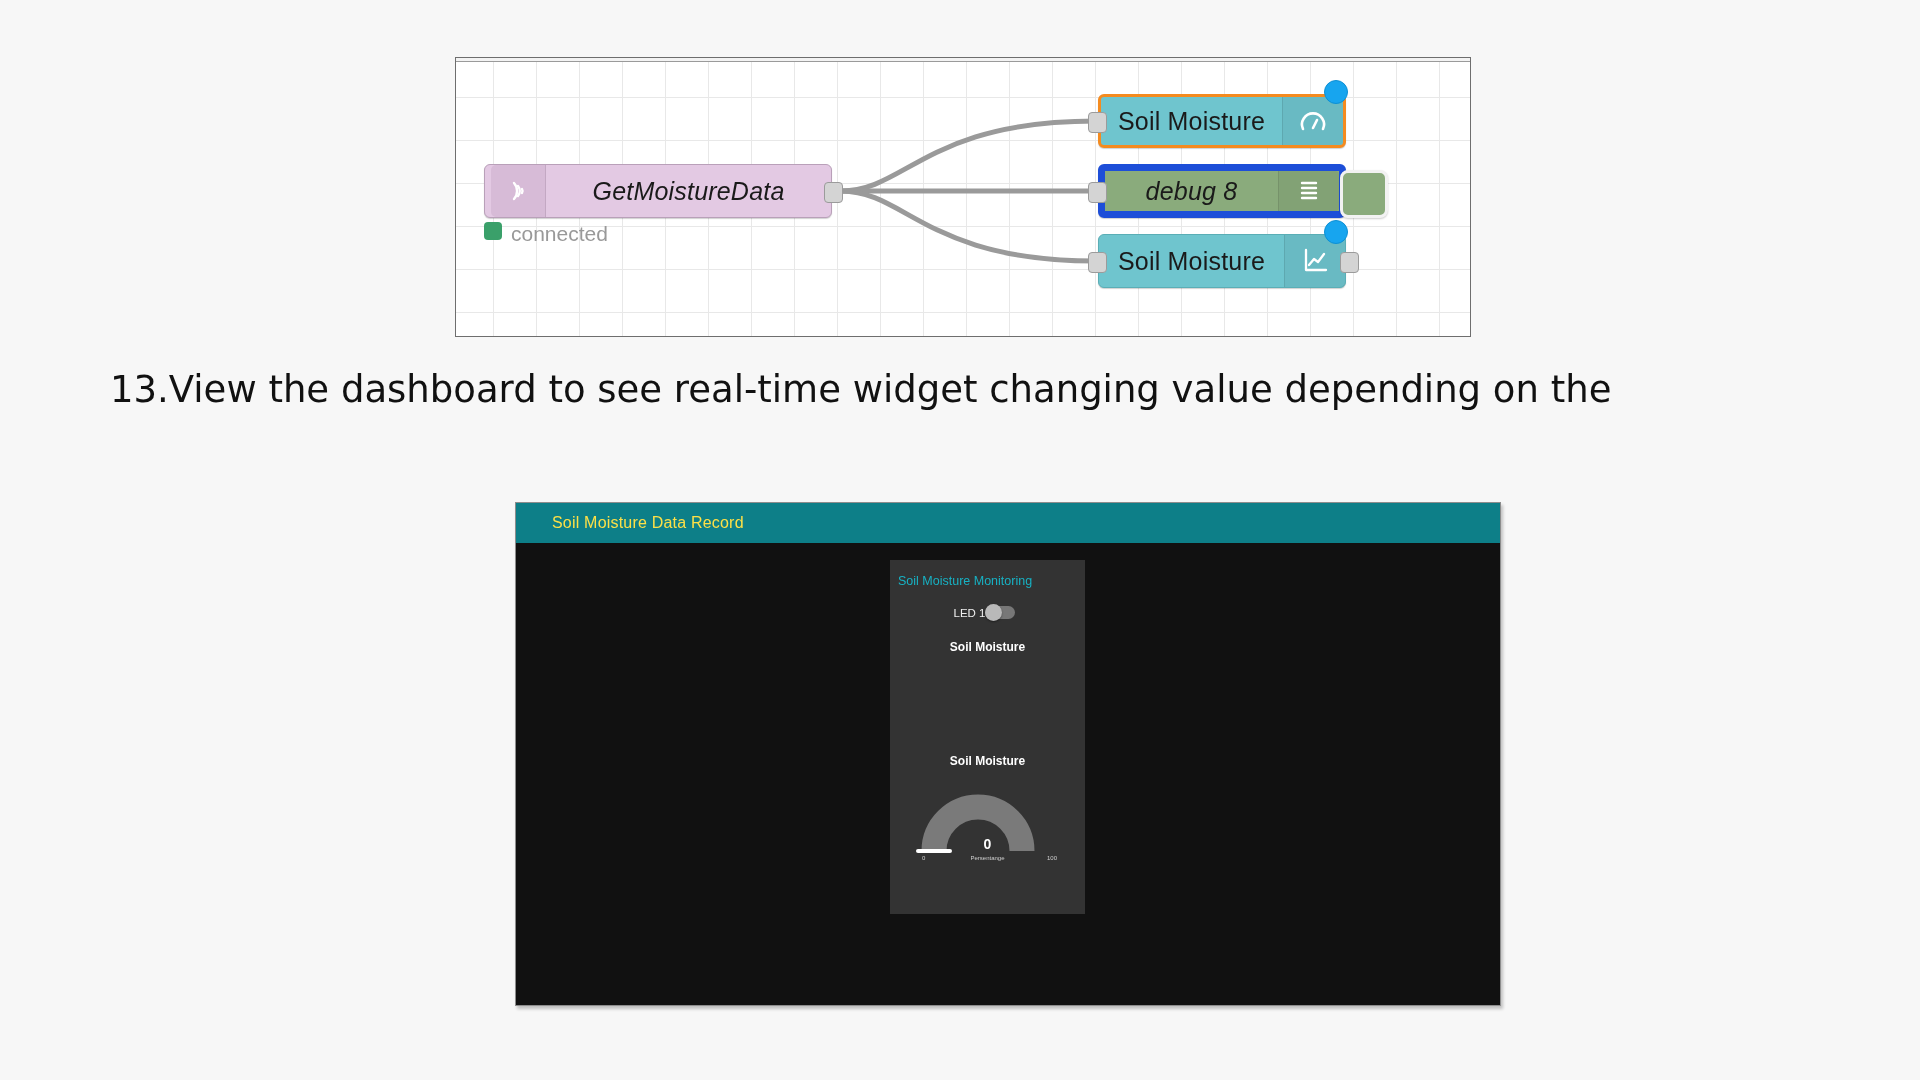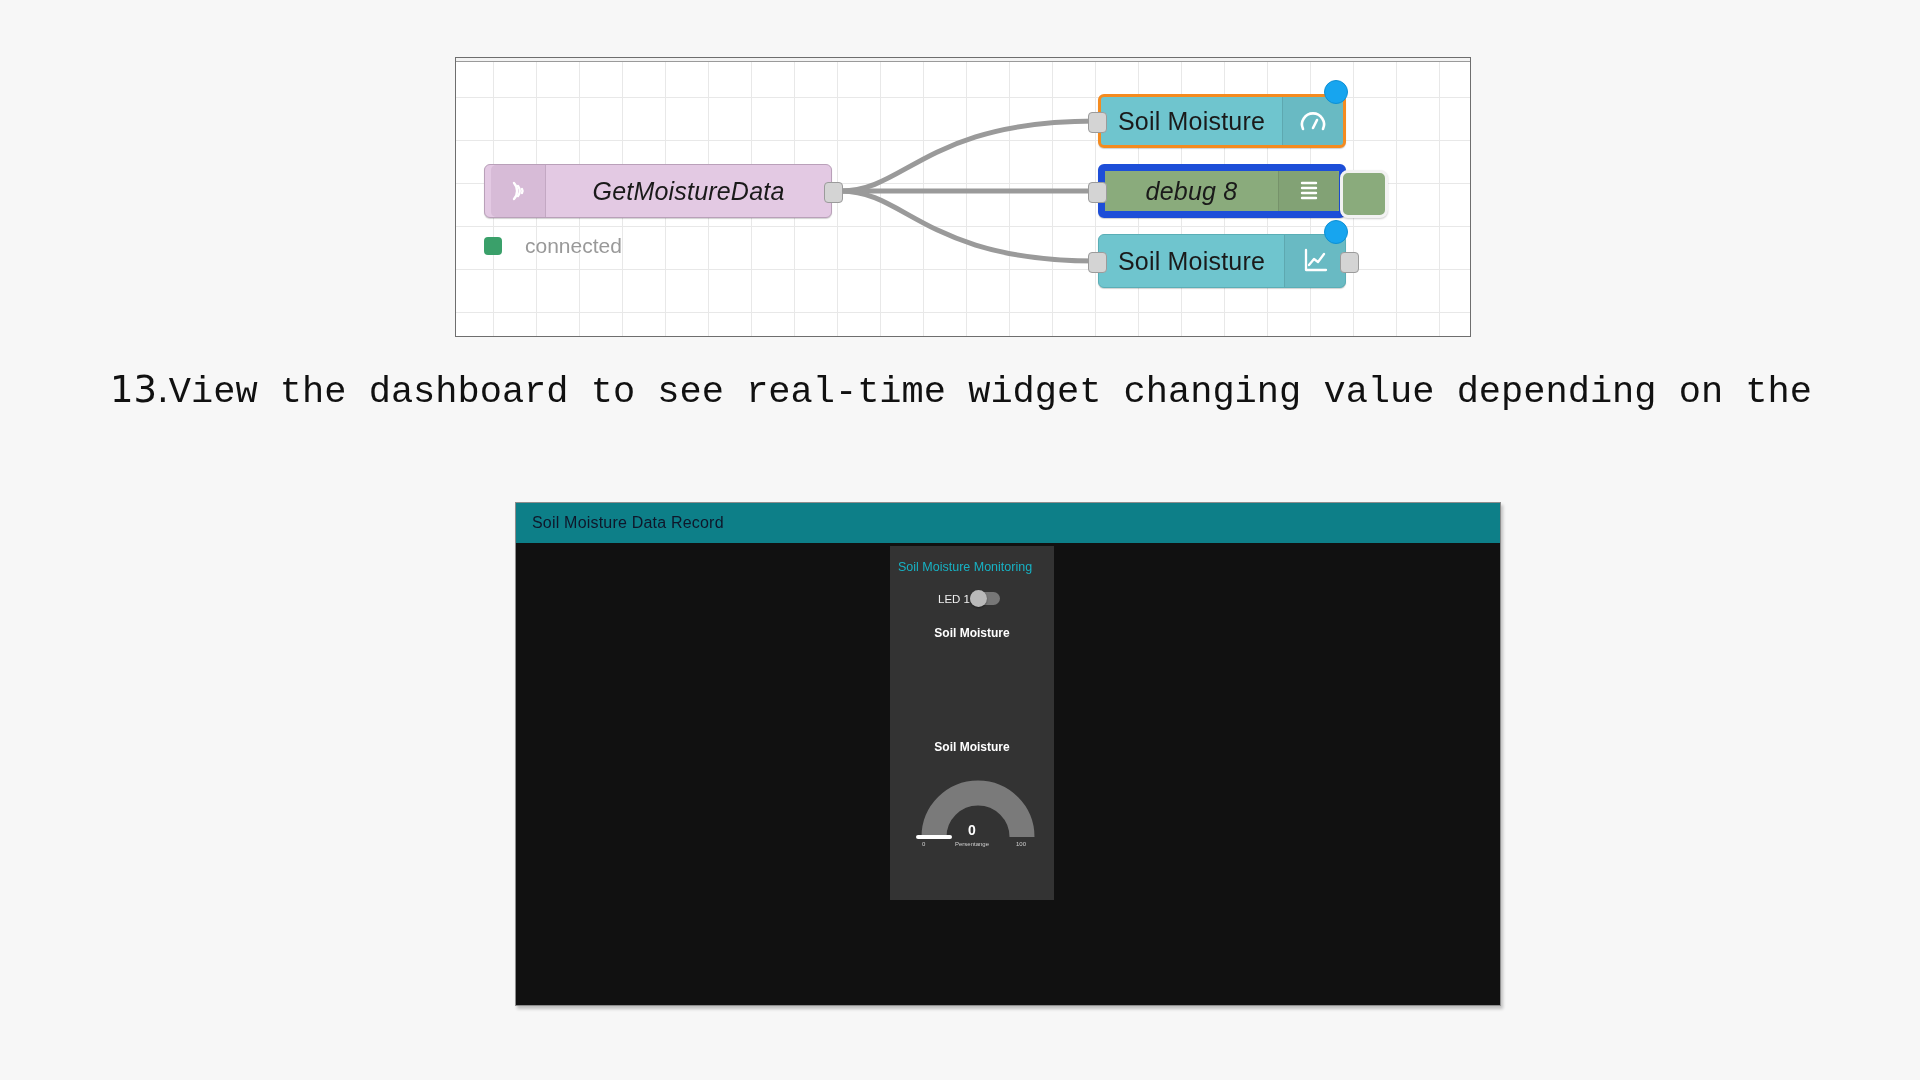--- a/index.html
+++ b/index.html
@@ -58,22 +58,22 @@
     background:#e3c9e3;border:1px solid #b9a0b9;padding-left:6px;
   }
   #node-mqtt .iconbox{
     width:54px;height:100%;
     background:#d7bbd7;
     border-right:1px solid #c3a8c3;
     border-radius:5px 0 0 5px;
     display:flex;align-items:center;justify-content:center;
   }
   .status-row{
-    position:absolute;left:28px;top:176px;
-    display:flex;align-items:center;gap:23px;
+    position:absolute;left:28px;top:164px;
+    display:flex;gap:9px;
   }
   .status-dot{width:18px;height:18px;border-radius:4px;background:#3aa06a;}
   .status-txt{font-size:21px;color:#999;}
 
   
   .port{
     position:absolute;width:17px;height:19px;
     background:#d4d4d4;border:1px solid #9b9b9b;border-radius:4px;
     z-index:4;
   }
@@ -110,43 +110,43 @@
     z-index:5;
   }
 
   
   #instruction{
     position:absolute;left:110px;top:365px;width:1760px;
     font-size:37px;line-height:1.36;color:#111;
     font-family:"DejaVu Sans",sans-serif;
   }
   #instruction .num{display:inline;}
-  #instruction .body{display:inline;font-family:Liberation Mono, monospace;}
+  #instruction .body{display:inline;}
   #instruction .line2{display:block;margin-left:72px;}
 
   
   #dash-shot{
     position:absolute;left:515px;top:502px;width:986px;height:504px;
     background:#0f0f0f;
     border:1px solid #8d8d8d;
     box-sizing:border-box;
     box-shadow:2px 3px 3px rgba(0,0,0,.22);
     overflow:hidden;
   }
   #dash-header{
     height:40px;width:100%;
     background:#0d7f88;
     display:flex;align-items:center;
   }
   #dash-title{
-    color:#0f172a;font-size:16px;margin-left:16px;letter-spacing:.2px;
+    color:#fde047;font-size:16px;margin-left:36px;letter-spacing:.2px;
   }
   #dash-body{position:relative;height:calc(100% - 40px);background:#111111;}
   #dash-card{
-    position:absolute;left:374px;top:3px;width:164px;height:354px;
+    position:absolute;left:374px;top:17px;width:195px;height:354px;
     background:#333333;
   }
   #card-title{
     color:#17b2c4;font-size:12.5px;
     margin:14px 0 0 8px;
   }
   .led-row{
     display:flex;align-items:center;justify-content:center;
     margin:18px 14px 0 8px;
   }

